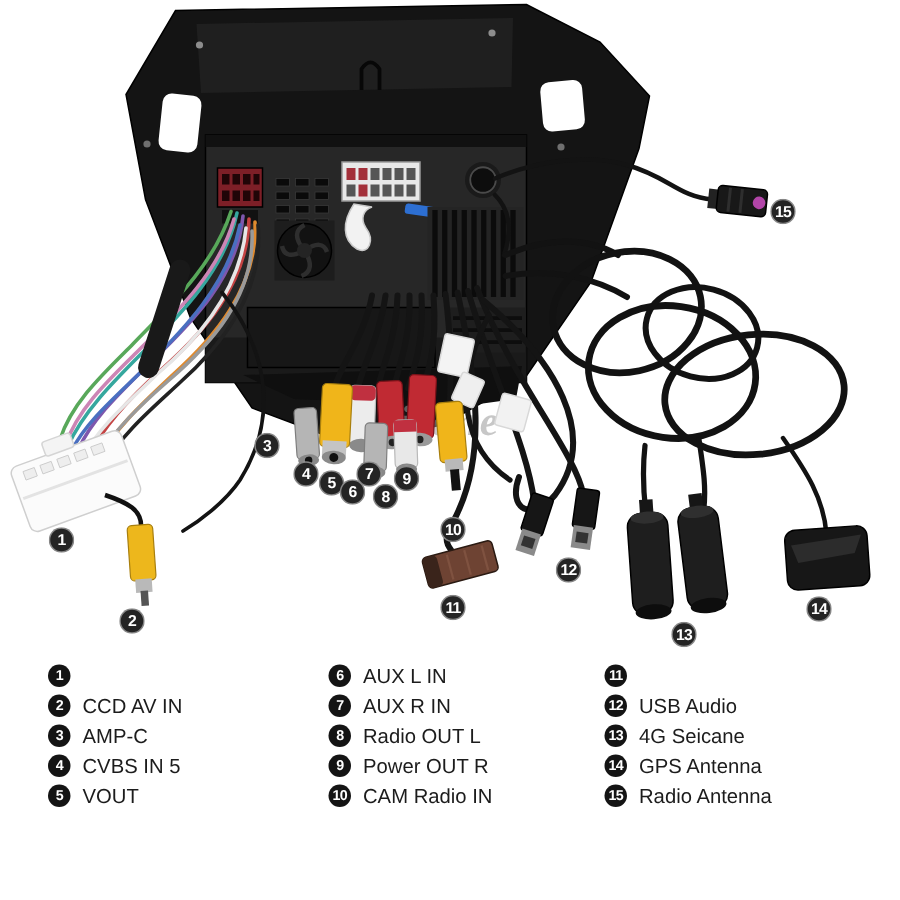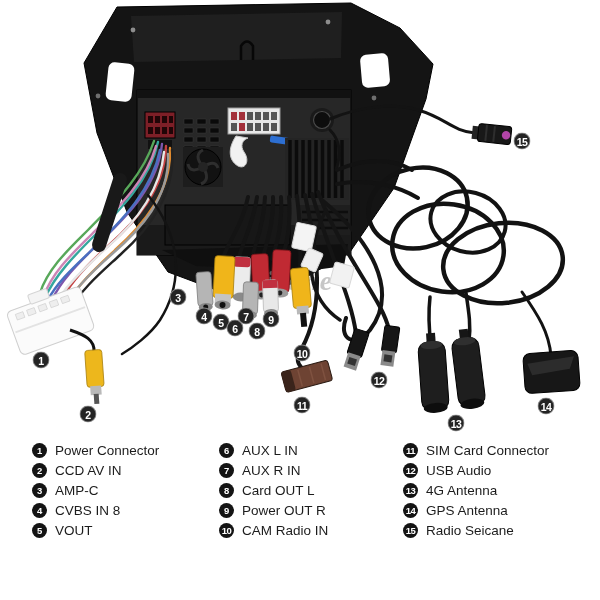--- a/index.html
+++ b/index.html
@@ -310,78 +310,76 @@
     <div class="marker" style="left:379px;top:380px">12</div>
     <div class="marker" style="left:456px;top:423px">13</div>
     <div class="marker" style="left:546px;top:406px">14</div>
     <div class="marker" style="left:522px;top:141px">15</div>
   </div>
 
   <div class="legend">
     <div class="legend-col" style="left:32px">
       <div class="legend-item">
         <span class="lbadge">1</span>
-        <span class="llabel">Power Connector</span>
       </div>
       <div class="legend-item">
         <span class="lbadge">2</span>
         <span class="llabel">CCD AV IN</span>
       </div>
       <div class="legend-item">
         <span class="lbadge">3</span>
         <span class="llabel">AMP-C</span>
       </div>
       <div class="legend-item">
         <span class="lbadge">4</span>
-        <span class="llabel">CVBS IN 8</span>
+        <span class="llabel">CVBS IN 5</span>
       </div>
       <div class="legend-item">
         <span class="lbadge">5</span>
         <span class="llabel">VOUT</span>
       </div>
     </div>
     <div class="legend-col" style="left:219px">
       <div class="legend-item">
         <span class="lbadge">6</span>
         <span class="llabel">AUX L IN</span>
       </div>
       <div class="legend-item">
         <span class="lbadge">7</span>
         <span class="llabel">AUX R IN</span>
       </div>
       <div class="legend-item">
         <span class="lbadge">8</span>
-        <span class="llabel">Card OUT L</span>
+        <span class="llabel">Radio OUT L</span>
       </div>
       <div class="legend-item">
         <span class="lbadge">9</span>
         <span class="llabel">Power OUT R</span>
       </div>
       <div class="legend-item">
         <span class="lbadge">10</span>
         <span class="llabel">CAM Radio IN</span>
       </div>
     </div>
     <div class="legend-col" style="left:403px">
       <div class="legend-item">
         <span class="lbadge">11</span>
-        <span class="llabel">SIM Card Connector</span>
       </div>
       <div class="legend-item">
         <span class="lbadge">12</span>
         <span class="llabel">USB Audio</span>
       </div>
       <div class="legend-item">
         <span class="lbadge">13</span>
-        <span class="llabel">4G Antenna</span>
+        <span class="llabel">4G Seicane</span>
       </div>
       <div class="legend-item">
         <span class="lbadge">14</span>
         <span class="llabel">GPS Antenna</span>
       </div>
       <div class="legend-item">
         <span class="lbadge">15</span>
-        <span class="llabel">Radio Seicane</span>
+        <span class="llabel">Radio Antenna</span>
       </div>
     </div>
   </div>
 
 </div>
 
 </body></html>

